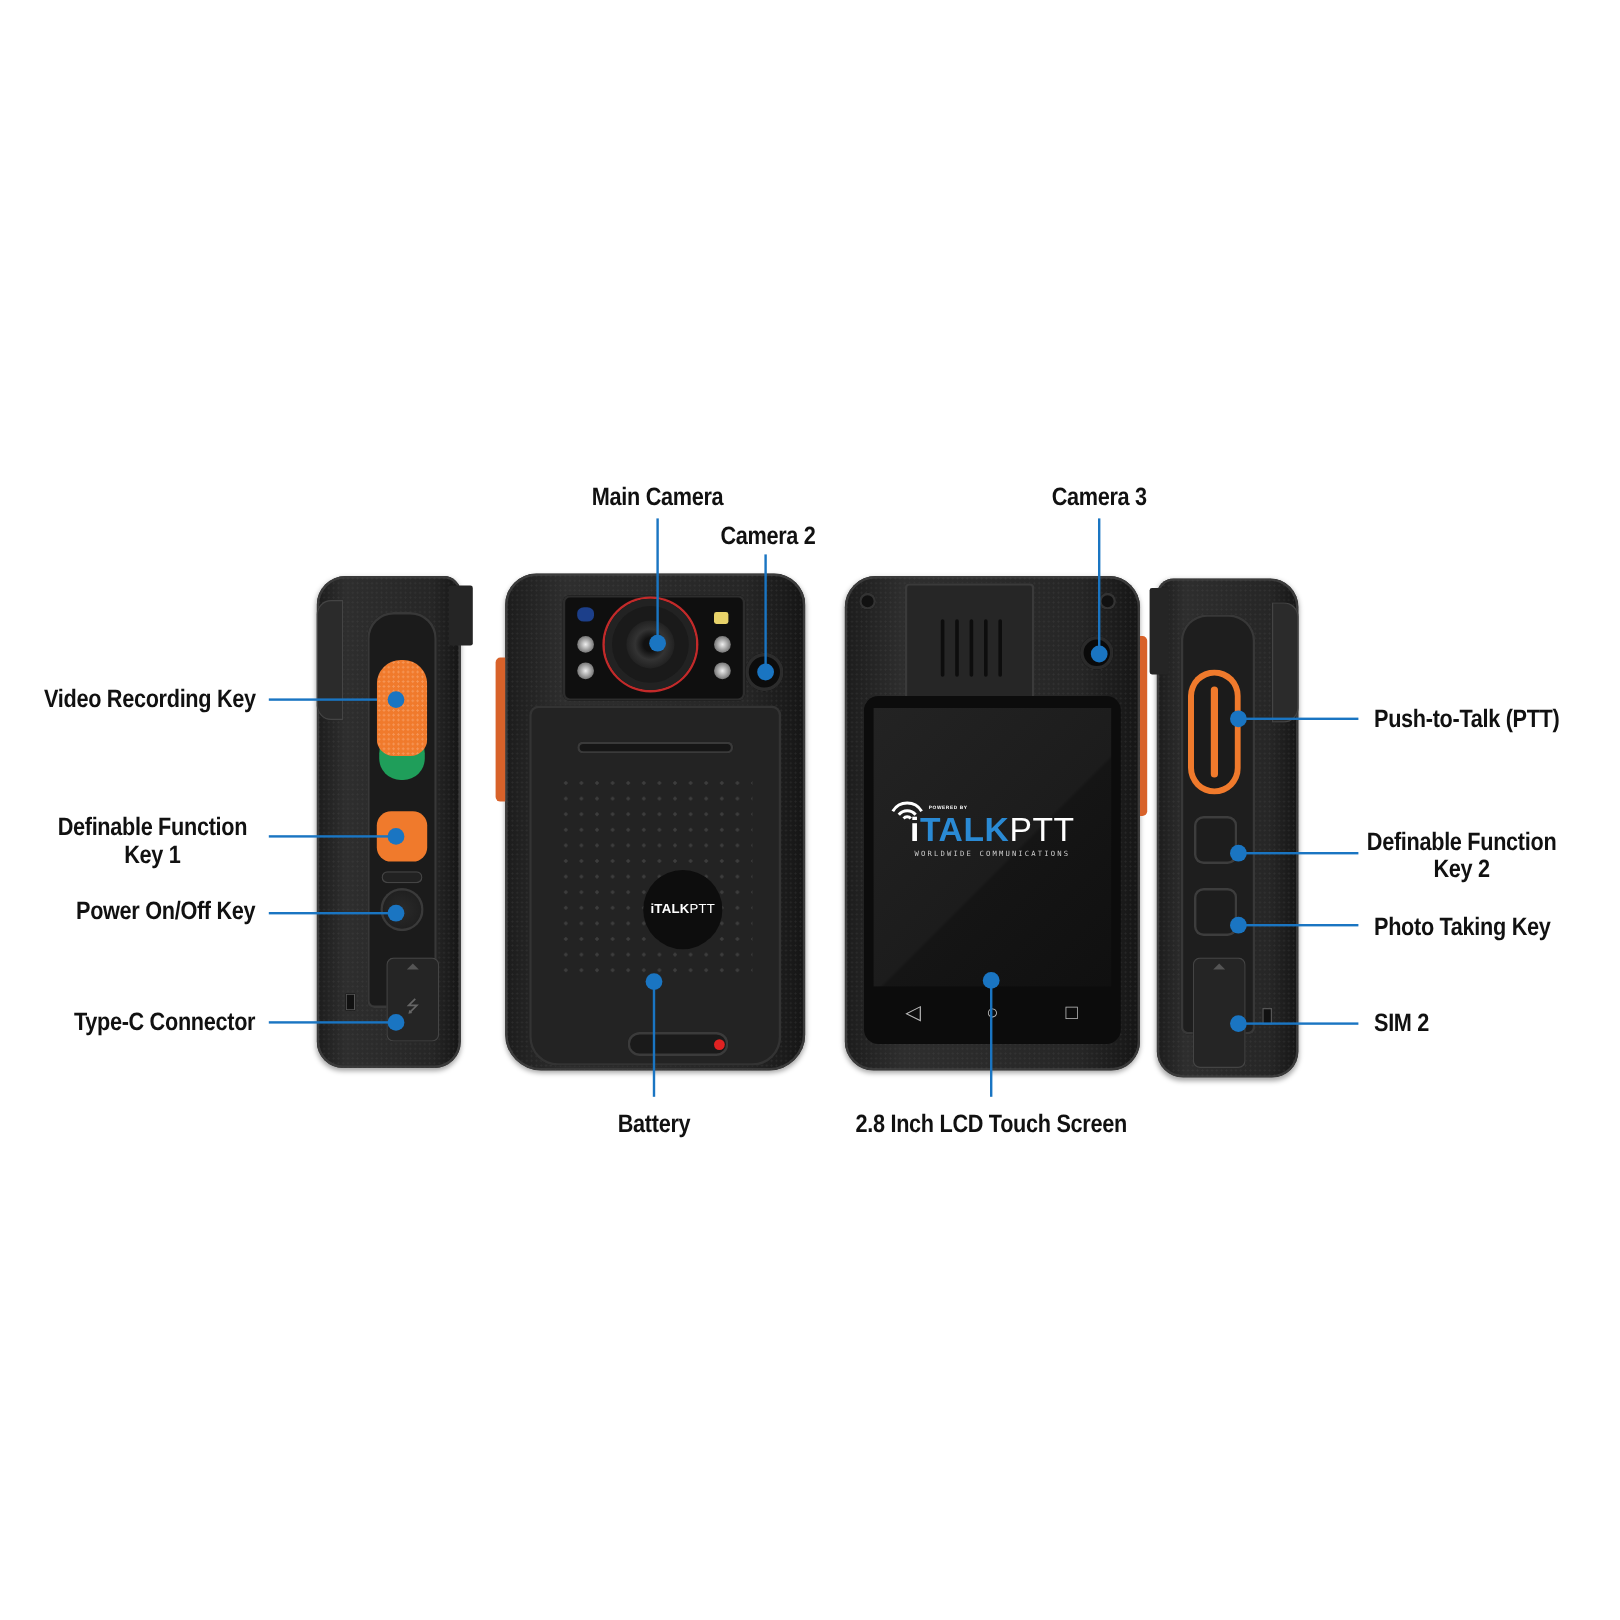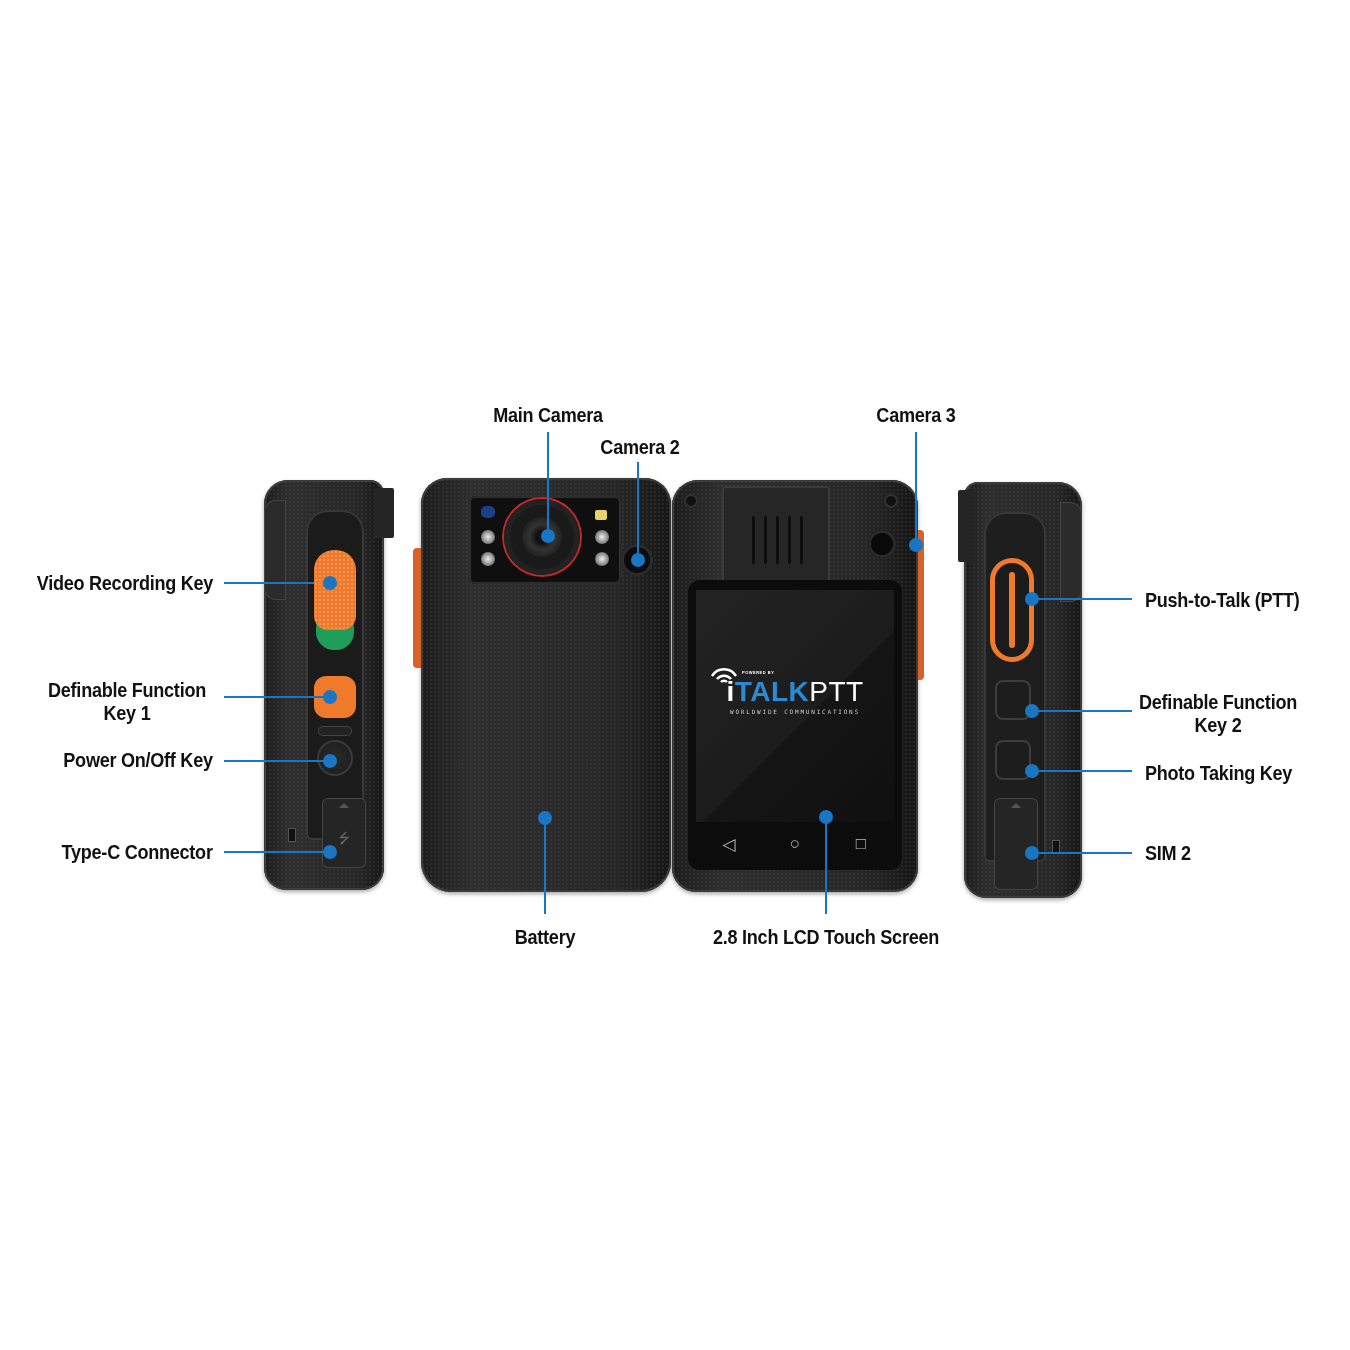--- a/index.html
+++ b/index.html
@@ -72,21 +72,21 @@
     .battery .dots { position: absolute; left: 24px; top: 58px; width: 162px; height: 170px;
                      background-image: radial-gradient(#3d3d3d 1.2px, transparent 1.6px); background-size: 13px 13px; }
     .logo-disc { position: absolute; left: 95px; top: 137px; width: 66px; height: 66px; border-radius: 50%; background: #0d0d0d;
                  color: #fff; font-size: 11px; font-weight: bold; display: flex; align-items: center; justify-content: center; letter-spacing: 0.2px; }
     .logo-disc .light { font-weight: normal; }
     .battery .latch-bar { position: absolute; left: 82px; top: 272px; width: 84px; height: 20px; border-radius: 10px; background: #1a1a1a;
                           box-shadow: inset 0 0 0 2px #3b3b3b; }
     .battery .red-dot { position: absolute; left: 154px; top: 278px; width: 9px; height: 9px; border-radius: 50%; background: #e02222; }
 
     
-    #front { left: 672px; top: 480px; width: 246px; height: 412px; border-radius: 26px 26px 24px 24px; }
+    #front { left: 704px; top: 480px; width: 246px; height: 412px; border-radius: 26px 26px 24px 24px; }
     #front .speaker { position: absolute; left: 50px; top: 6px; width: 108px; height: 104px; background: #262626;
                       border-radius: 4px; box-shadow: inset 0 0 0 2px #3a3a3a; }
     .speaker .grill { position: absolute; top: 30px; width: 3px; height: 48px; background: #0d0d0d; border-radius: 2px; }
     .screw { position: absolute; width: 14px; height: 14px; border-radius: 50%; background: #111; box-shadow: inset 0 0 0 2px #333; }
     .cam3 { position: absolute; left: 196px; top: 50px; width: 28px; height: 28px; border-radius: 50%; background: #0a0a0a;
             box-shadow: inset 0 0 0 3px #2a2a2a; }
     #front .side-orange-r { position: absolute; right: -6px; top: 50px; width: 6px; height: 150px; background: #d8622a; border-radius: 0 4px 4px 0; }
     #front .bezel { position: absolute; left: 16px; top: 100px; width: 214px; height: 290px; background: #0c0c0c; border-radius: 12px; }
     .lcd { position: absolute; left: 8px; top: 10px; width: 198px; height: 232px;
            background: linear-gradient(135deg, #232323 0%, #1c1c1c 55%, #151515 56%, #101010 100%); }
@@ -148,20 +148,30 @@
       <div class="ir-led" style="left:12px; top:34px;"></div>
       <div class="ir-led" style="left:12px; top:56px;"></div>
       <div class="led-yellow" style="left:126px; top:14px;"></div>
       <div class="ir-led" style="left:126px; top:34px;"></div>
       <div class="ir-led" style="left:126px; top:56px;"></div>
     </div>
     <div class="lens-ring">
       <div class="lens-inner"></div>
     </div>
     <div class="cam2"></div>
+    <div class="battery">
+      <div class="slot"></div>
+      <div class="dots"></div>
+      <div class="logo-disc">
+        <span>iTALK</span>
+          <span class="light">PTT</span>
+      </div>
+      <div class="latch-bar"></div>
+      <div class="red-dot"></div>
+    </div>
   </div>
 
   <div class="device" id="front">
     <div class="texture"></div>
     <div class="side-orange-r"></div>
     <div class="screw" style="left:12px; top:14px;"></div>
     <div class="screw" style="left:212px; top:14px;"></div>
     <div class="speaker">
       <div class="grill" style="left:30px;"></div>
       <div class="grill" style="left:42px;"></div>

